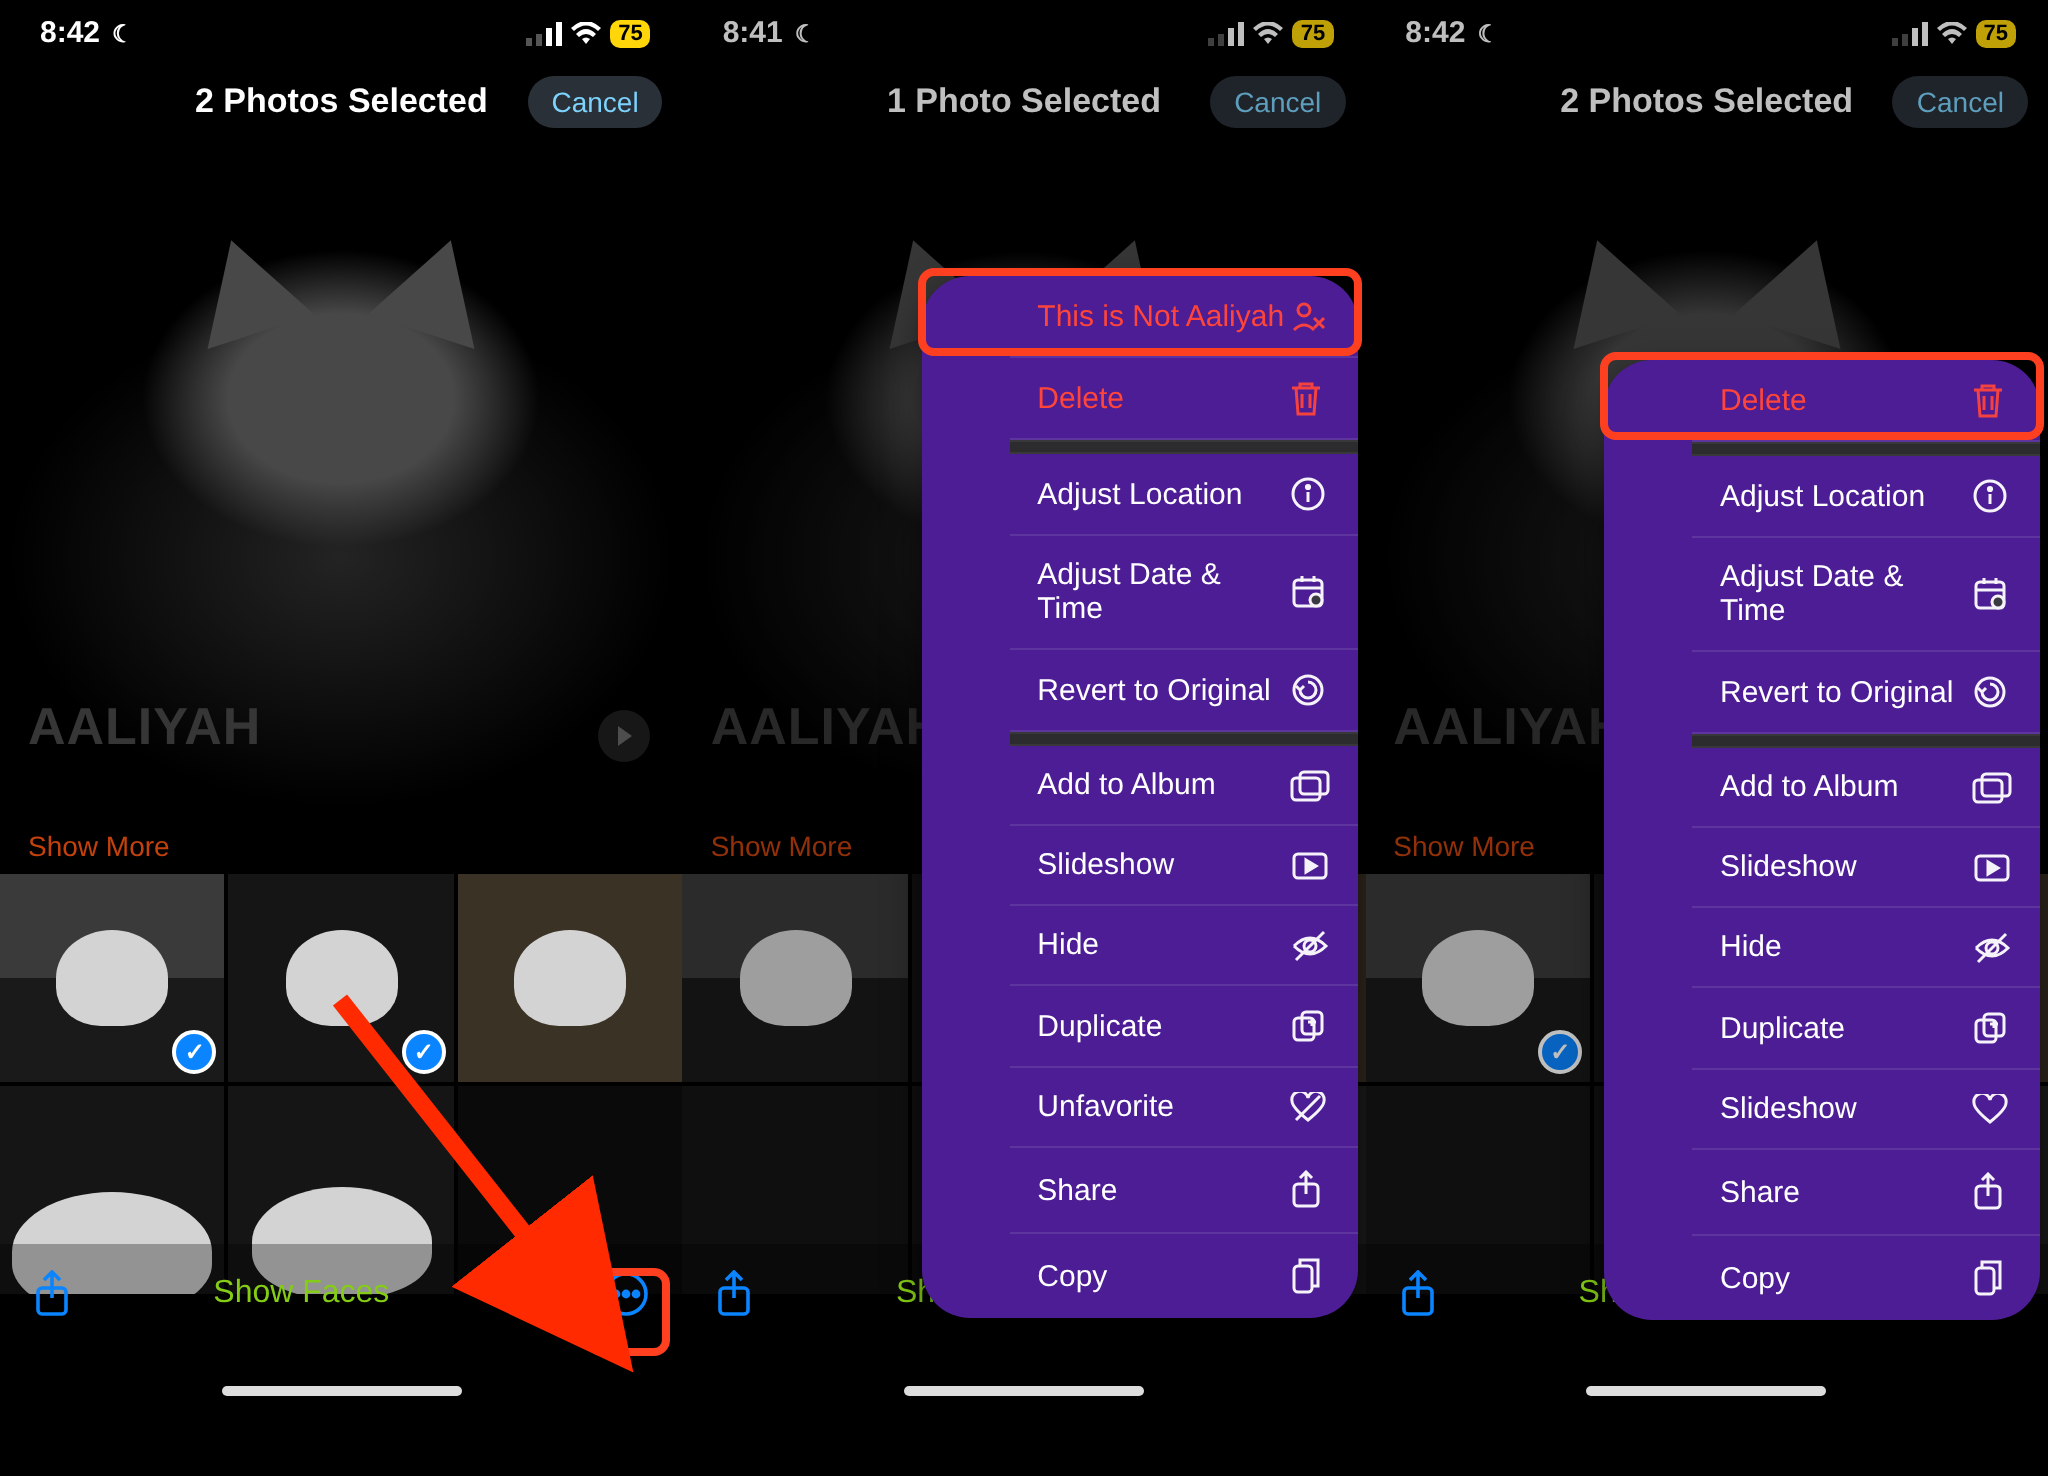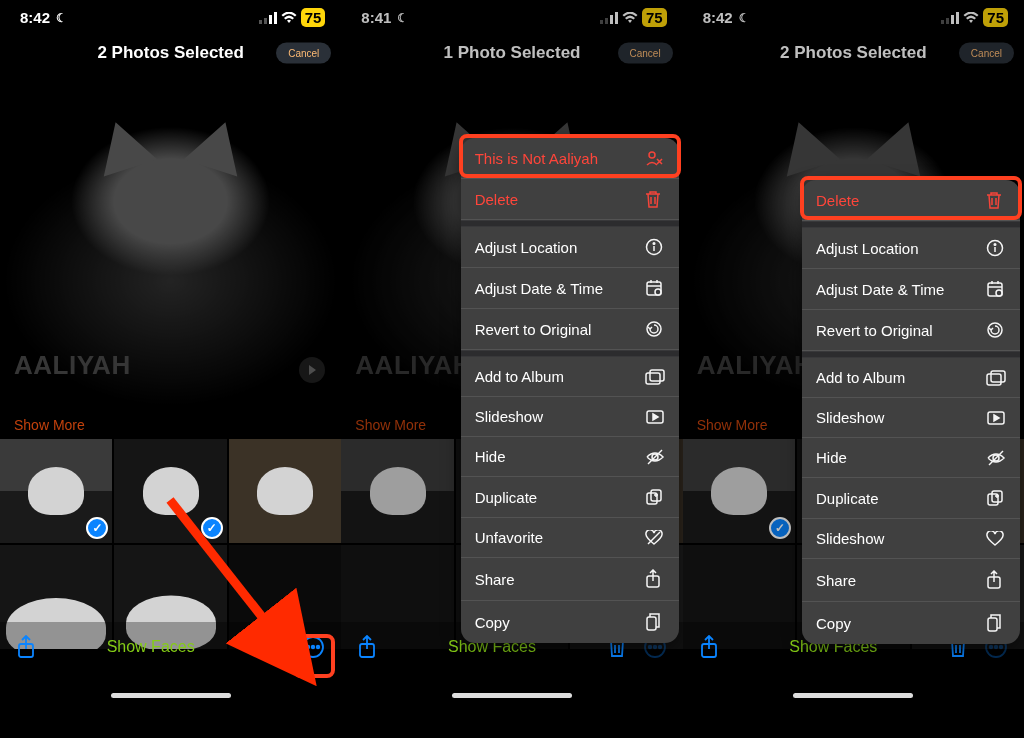--- a/index.html
+++ b/index.html
@@ -32,45 +32,45 @@
   .status-left { display: flex; align-items: center; gap: 6px; }
   .status-right { display: flex; align-items: center; gap: 4px; }
   .moon-icon { font-size: 12px; }
   .status-right svg { display: block; }
   .batt {
     display: flex;
     align-items: center;
     gap: 4px;
     background: #ffd60a;
     color: #000;
-    font-size: 15px;
+    font-size: 11px;
     font-weight: 700;
     padding: 1px 4px;
     border-radius: 5px;
   }
   
   .header {
     display: flex;
     align-items: center;
     justify-content: center;
     position: relative;
     height: 44px;
     padding: 0 12px;
   }
   .header-title { font-size: 17px; font-weight: 600; }
   .cancel {
     position: absolute;
     right: 10px;
     top: 50%;
     transform: translateY(-50%);
     background: #2a3038;
-    color: #fdba74;
+    color: #7dd3fc;
     padding: 5px 12px;
     border-radius: 14px;
-    font-size: 10px;
+    font-size: 14px;
     font-weight: 500;
   }
   
   .hero {
     position: relative;
     width: 100%;
     height: 332px;
     background:
       radial-gradient(ellipse 160px 120px at 50% 38%, #cfcfcf 0%, #cfcfcf 35%, rgba(0,0,0,0) 62%),
       radial-gradient(ellipse 240px 180px at 50% 62%, #666 0%, rgba(0,0,0,0) 70%),
@@ -184,25 +184,26 @@
   .arrow {
     position: absolute;
     pointer-events: none;
   }
   
   .menu {
     position: absolute;
     right: 4px;
     top: 138px;
     width: 218px;
-    background: #404040;
-    border-radius: 14px;
+    background: #4c1d95;
+    border-radius: 24px;
     overflow: hidden;
     font-size: 15px;
     box-shadow: 0 6px 18px rgba(0,0,0,0.5);
+    padding-left: 44px;
   }
   .menu.shift2 { top: 180px; }
   .menu-row {
     display: flex;
     justify-content: space-between;
     align-items: center;
     padding: 11px 14px;
     border-bottom: 1px solid rgba(255,255,255,0.10);
     color: #fff;
   }

